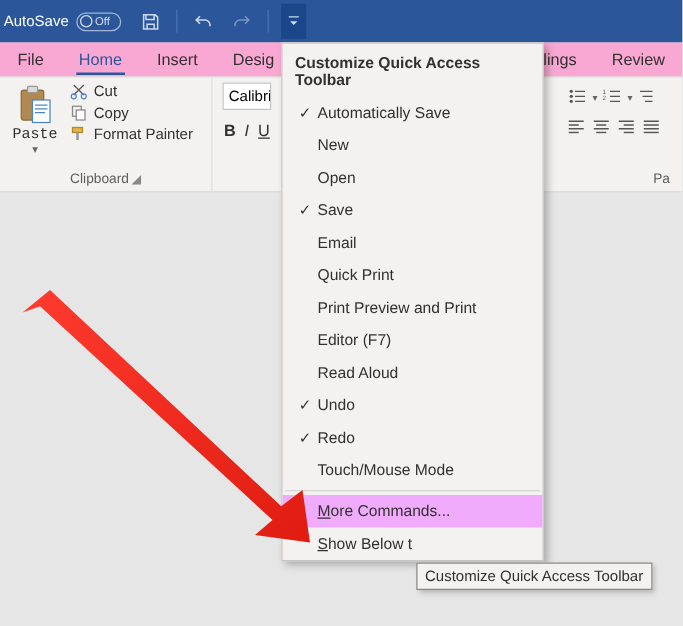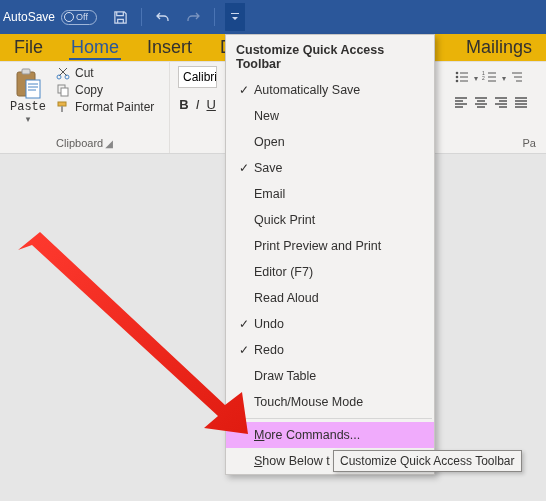--- a/index.html
+++ b/index.html
@@ -9,21 +9,21 @@
   .titlebar { height: 34px; background: #2b579a; display: flex; align-items: center; padding: 0 3px; color: #fff; font-size: 12px; }
   .autosave-wrap { display: flex; align-items: center; gap: 6px; }
   .autosave-toggle { display: inline-flex; align-items: center; border: 1px solid #9fb6d9; border-radius: 8px; height: 15px; width: 36px; padding: 0 2px; font-size: 9px; color: #d4def0; }
   .autosave-toggle .knob { width: 10px; height: 10px; border: 1px solid #d4def0; border-radius: 50%; margin-right: 2px; }
   .qat { display: flex; align-items: center; gap: 8px; margin-left: 12px; }
   .qat-btn { width: 22px; height: 22px; display: flex; align-items: center; justify-content: center; color: #cdd9ee; }
   .qat-sep { width: 1px; height: 18px; background: #4a74b4; margin: 0 2px; }
   .qat-drop { background: #19478a; width: 20px; height: 28px; display: flex; align-items: center; justify-content: center; color: #cdd9ee; font-size: 9px; }
 
   
-  .tabs { height: 28px; background: #eab308; border-bottom: 1px solid #e1dfdd; display: flex; align-items: stretch; font-size: 18px; color: #323130; }
+  .tabs { height: 28px; background: #f9a8d4; border-bottom: 1px solid #e1dfdd; display: flex; align-items: stretch; font-size: 13px; color: #323130; }
   .tab { padding: 0 14px; display: flex; align-items: center; cursor: default; }
   .tab.active { color: #2b579a; }
   .tab.active .underline { position: absolute; bottom: 1px; left: 12px; right: 12px; height: 2px; background: #2b579a; }
   .tab { position: relative; }
 
   
   .ribbon { height: 92px; background: #f3f2f1; border-bottom: 1px solid #d6d6d6; display: flex; }
   .group { border-right: 1px solid #e1dfdd; padding: 4px 8px 2px 8px; display: flex; flex-direction: column; justify-content: space-between; }
   .group-body { display: flex; gap: 8px; }
   .group-label { font-size: 11px; color: #605e5c; text-align: center; padding-bottom: 2px; display: flex; justify-content: center; align-items: center; gap: 2px;}
@@ -110,20 +110,23 @@
     </div>
   <div class="tab">
       <span>Insert</span>
     </div>
   <div class="tab">
       <span>Desig</span>
     </div>
   <div style="flex:1"></div>
   <div class="tab" style="padding-left:4px">
       <span>Mailings</span>
+    </div>
+  <div class="tab">
+      <span>Review</span>
     </div>
 </div>
 
 <div class="ribbon">
 
   <div class="group" style="width:170px">
     <div class="group-body">
       <div class="paste-col">
         <svg class="paste-icon" viewBox="0 0 28 32">
           <rect x="3" y="4" width="18" height="24" rx="2" fill="#b08850" stroke="#8a6a3e"></rect>
@@ -280,24 +283,20 @@
       <div class="menu-item">
         <span class="chk">✓</span>
         <span>Undo</span>
       </div>
       <div class="menu-item">
         <span class="chk">✓</span>
         <span>Redo</span>
       </div>
       <div class="menu-item">
         <span class="chk"></span>
-        <span>Draw Table</span>
-      </div>
-      <div class="menu-item">
-        <span class="chk"></span>
         <span>Touch/Mouse Mode</span>
       </div>
     </div>
   <div class="menu-sep"></div>
   <div class="menu-item hover">
     <span class="chk"></span>
     <span><span class="mnemonic">M</span><span>ore Commands...</span></span>
   </div>
   <div class="menu-item">
     <span class="chk"></span>

